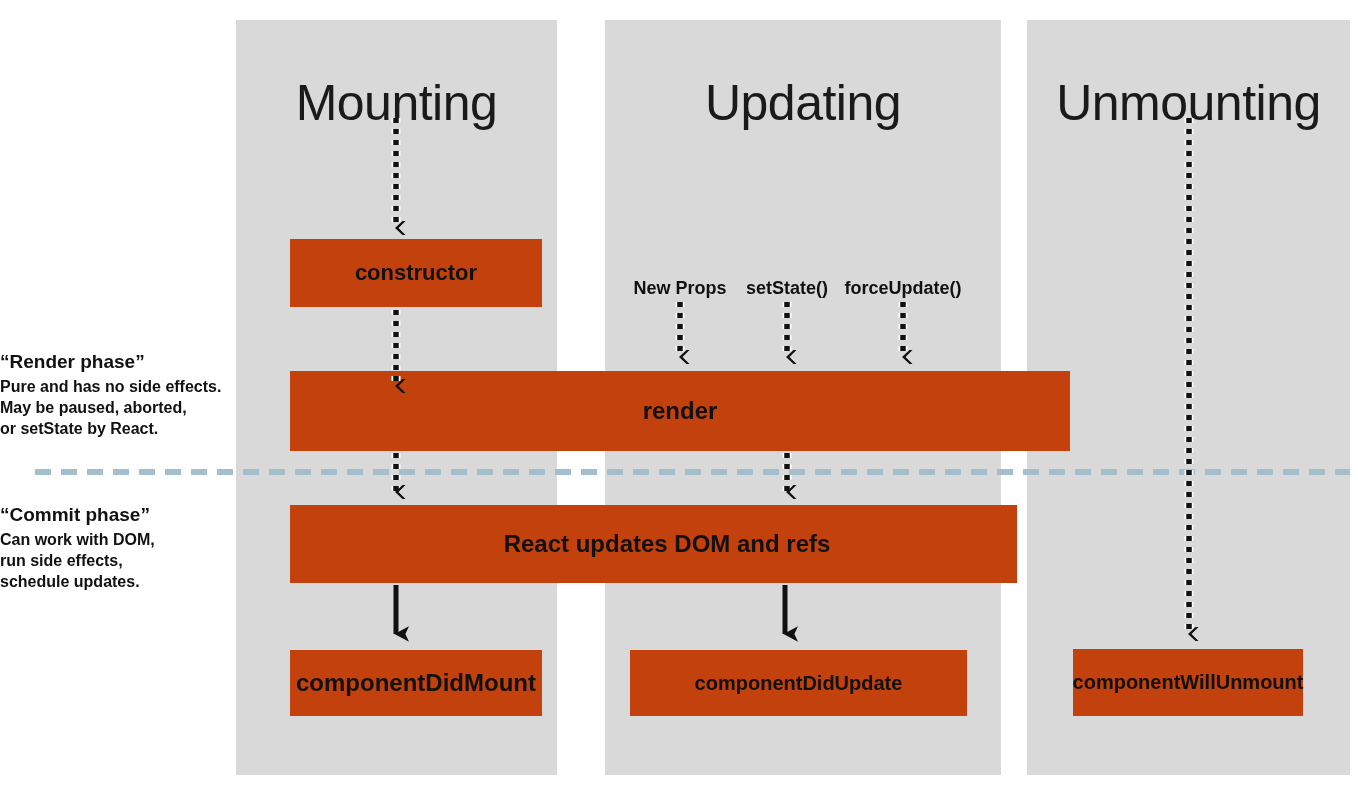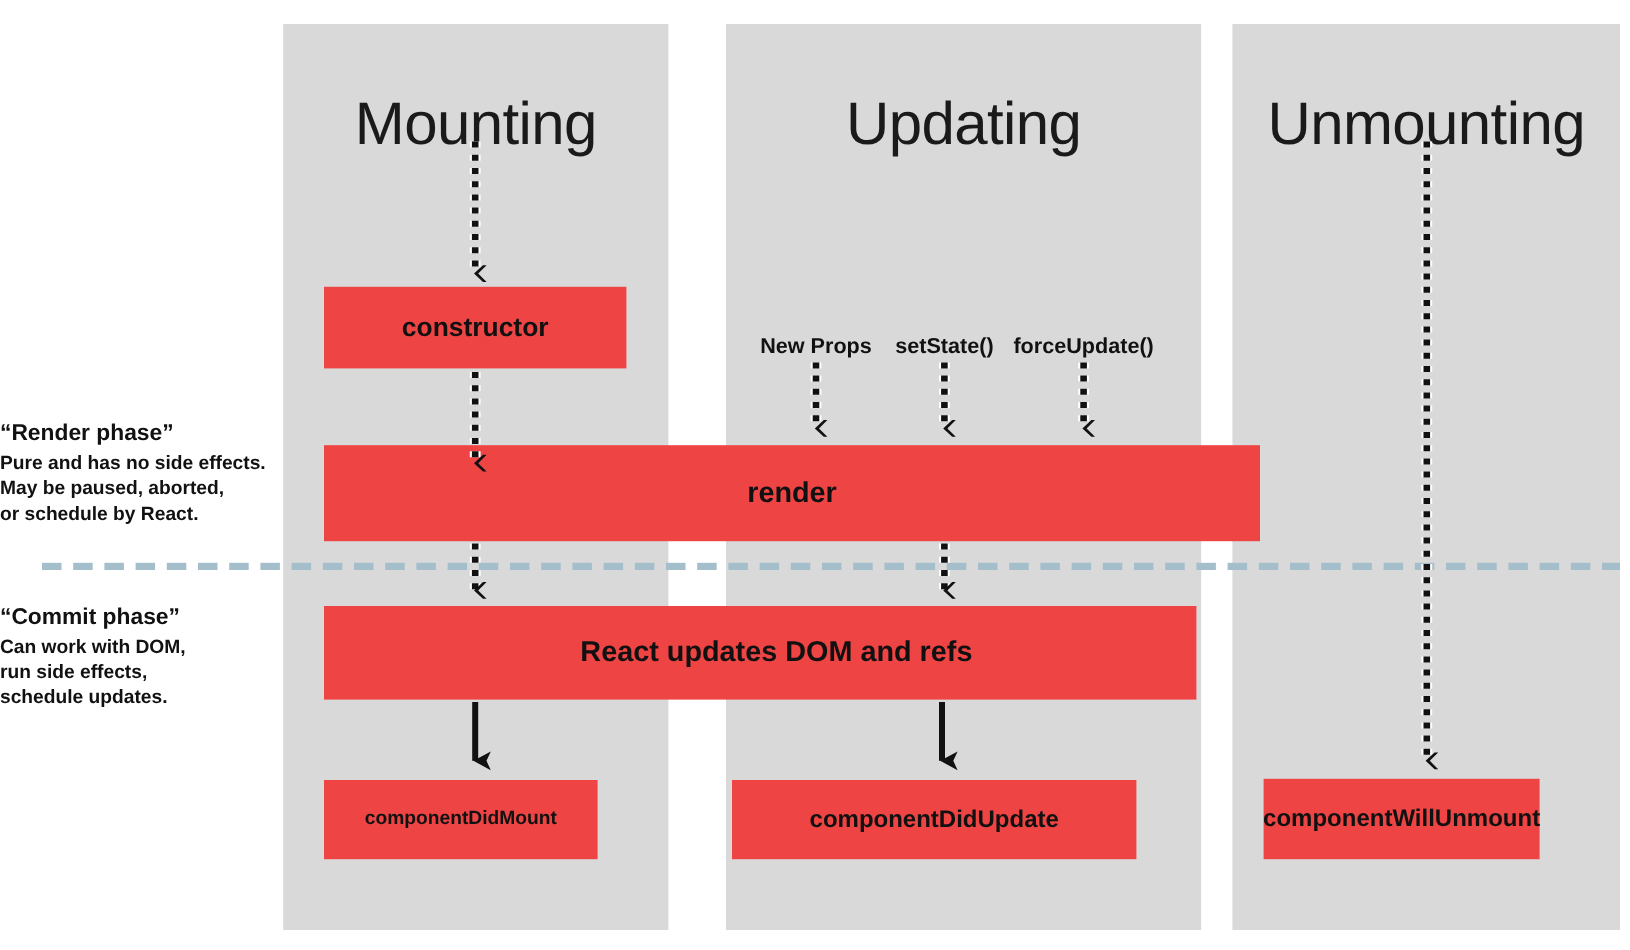--- a/index.html
+++ b/index.html
@@ -40,44 +40,45 @@
     font-weight: 400;
     color: #1a1a1a;
     letter-spacing: -0.5px;
     line-height: 1;
     margin-top: 23px;
   }
 
   
   .lc-box {
     position: absolute;
-    background: #ef4444;
+    background: #c2410c;
     display: flex;
     align-items: center;
     justify-content: center;
     color: #111111;
     font-weight: bold;
     text-align: center;
+    margin-left: 20px;
   }
   #box-constructor {
     left: 270px; top: 239px; width: 252px; height: 68px;
     font-size: 22px;
   }
   #box-render {
     left: 270px; top: 371px; width: 780px; height: 80px;
     font-size: 24px;
   }
   #box-commit {
     left: 270px; top: 505px; width: 700px; height: 78px;
     font-size: 24px;
     padding-left: 27px;
   }
   #box-did-mount {
-    left: 270px; top: 650px; width: 228px; height: 66px;
-    font-size: 16px;
+    left: 270px; top: 650px; width: 252px; height: 66px;
+    font-size: 24px;
   }
   #box-did-update {
     left: 610px; top: 650px; width: 337px; height: 66px;
     font-size: 20px;
   }
   #box-will-unmount {
     left: 1053px; top: 649px; width: 230px; height: 67px;
     font-size: 20px;
   }
 
@@ -155,21 +156,21 @@
   <div class="column" id="col-unmounting">
     <div class="column-title">Unmounting</div>
   </div>
 
   <div id="phase-divider"></div>
 
   <div class="phase-note" id="note-render">
     <div class="phase-title">“Render phase”</div>
     <div class="phase-desc">Pure and has no side effects.</div>
     <div class="phase-desc">May be paused, aborted,</div>
-    <div class="phase-desc">or schedule by React.</div>
+    <div class="phase-desc">or setState by React.</div>
   </div>
 
   <div class="phase-note" id="note-commit">
     <div class="phase-title">“Commit phase”</div>
     <div class="phase-desc">Can work with DOM,</div>
     <div class="phase-desc">run side effects,</div>
     <div class="phase-desc">schedule updates.</div>
   </div>
 
   <div class="trigger-label" id="label-new-props">New Props</div>

